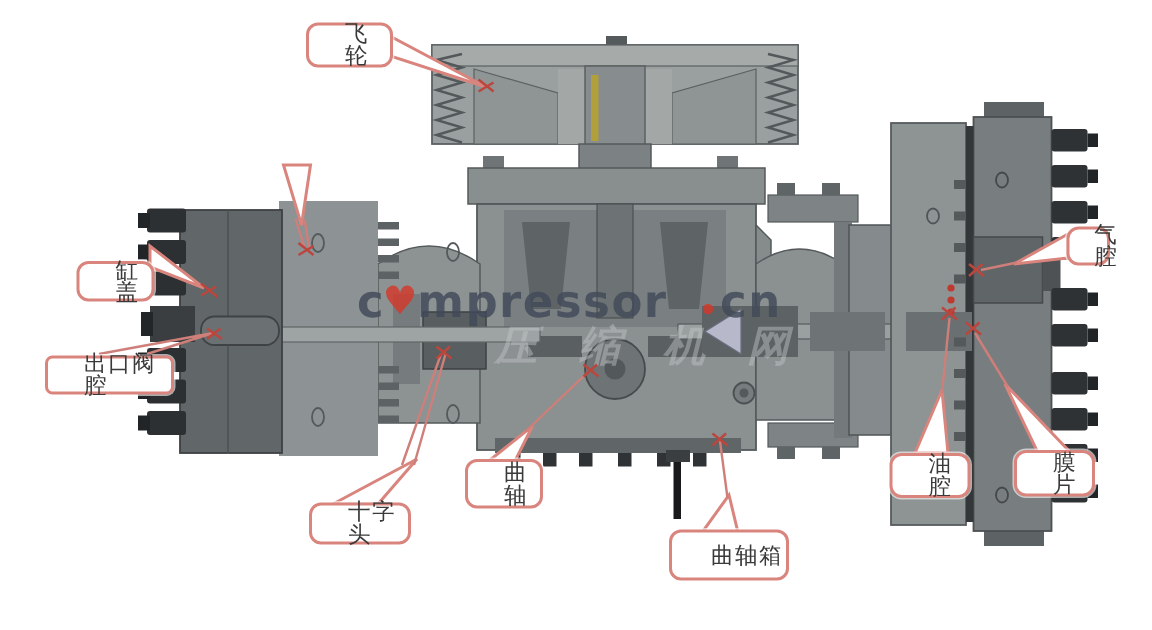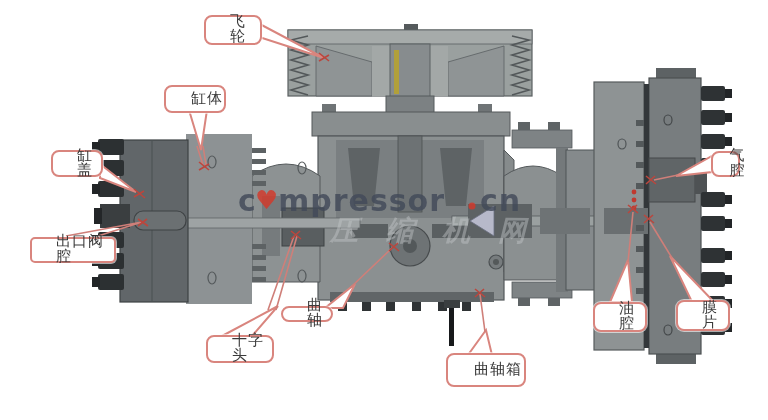--- a/index.html
+++ b/index.html
@@ -4,21 +4,21 @@
 <style>
   html,body{margin:0;padding:0;background:#fff;}
   .stage{
     position:relative;width:768px;height:420px;background:#ffffff;overflow:hidden;
     font-family:"Liberation Sans","DejaVu Sans",sans-serif;
   }
   .stage svg{position:absolute;left:0;top:0;}
   .callout{
     position:absolute;display:flex;align-items:center;justify-content:center;
     background:#ffffff;border:2px solid #d9857e;border-radius:8px;
-    color:#3a3a3a;font-size:15px;font-family:Liberation Mono, monospace;
+    color:#3a3a3a;font-size:15px;font-family:Liberation Sans, sans-serif;
     letter-spacing:1px;box-sizing:border-box;z-index:5;line-height:1;
     box-shadow:0 0 0 1px rgba(255,255,255,.6);
     padding-left:24px;
   }
   .sq{border-radius:5px;}
 </style>
 </head>
 <body>
 
 <div class="stage">
@@ -216,29 +216,28 @@
     <path d="M644,215 L654,223 M653,215 L644,223" stroke="#bb463d"></path>
 
     <polygon points="712,156 712,172 676,176" fill="#ffffff" stroke="#d9857e" stroke-width="2"></polygon>
     <path d="M678,175 L654,180"></path>
     <path d="M646,176 L656,184 M655,176 L646,184" stroke="#bb463d"></path>
   </g>
 </svg>
 
   <div class="callout" style="left:204px;top:15px;width:58px;height:30px;">飞轮</div>
 
-  <div class="callout" style="left:164px;top:85px;width:62px;height:28px;">缸体</div>
-
-  <div class="callout" style="left:51px;top:150px;width:52px;height:27px;">缸盖</div>
+
+  <div class="callout" style="left:51px;top:174px;width:52px;height:27px;">缸盖</div>
 
   <div class="callout" style="left:206px;top:335px;width:68px;height:28px;">十字头</div>
 
   <div class="callout sq" style="left:30px;top:237px;width:86px;height:26px;">出口阀腔</div>
 
-  <div class="callout" style="left:281px;top:306px;width:52px;height:16px;">曲轴</div>
+  <div class="callout" style="left:310px;top:306px;width:52px;height:33px;">曲轴</div>
 
   <div class="callout" style="left:446px;top:353px;width:80px;height:34px;">曲轴箱</div>
 
   <div class="callout" style="left:676px;top:300px;width:54px;height:31px;">膜片</div>
 
   <div class="callout" style="left:593px;top:302px;width:54px;height:30px;">油腔</div>
 
   <div class="callout" style="left:711px;top:151px;width:29px;height:26px;">气腔</div>
 
 </div>

